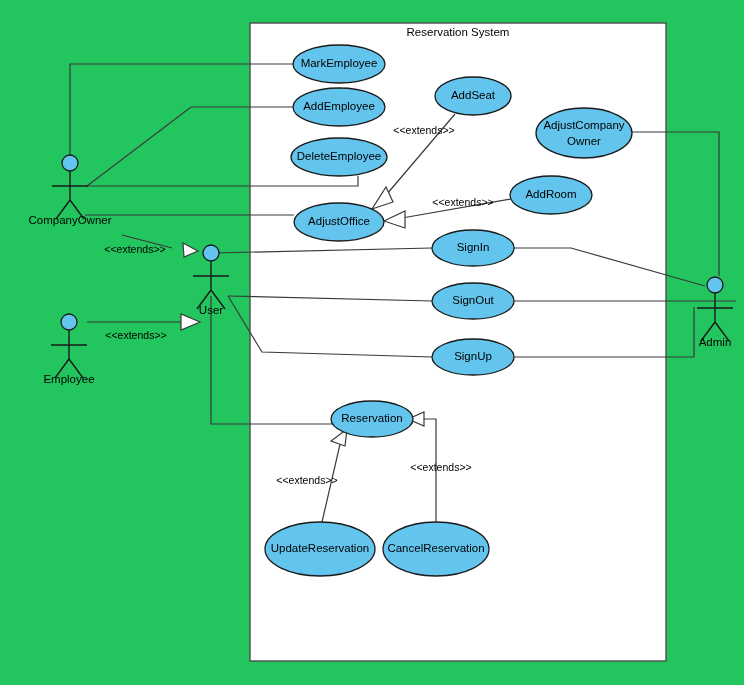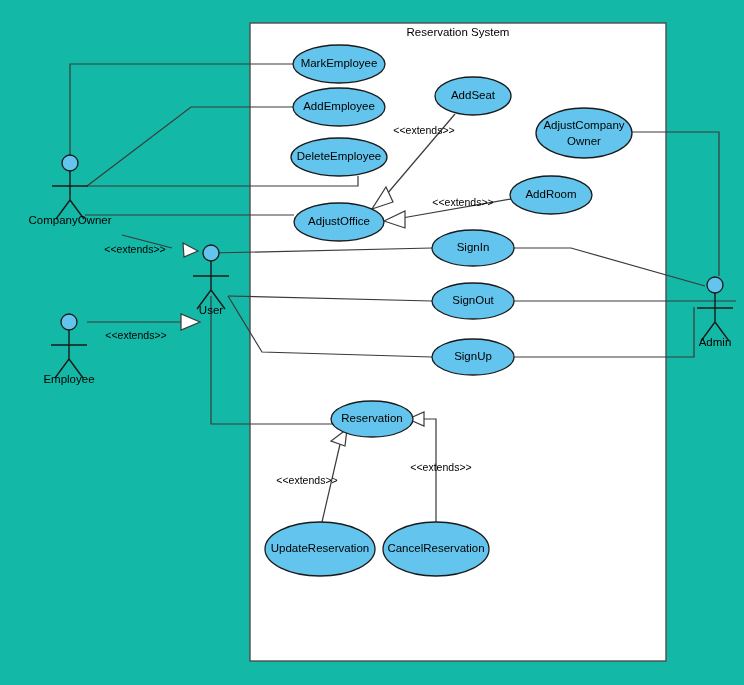--- a/index.html
+++ b/index.html
@@ -4,21 +4,21 @@
 <style>
   html, body {
     margin: 0;
     padding: 0;
     background: #ffffff;
   }
   #diagram-root {
     position: relative;
     width: 744px;
     height: 685px;
-    background: #14b8a6;
+    background: #22c55e;
     font-family: "Liberation Sans", sans-serif;
   }
   svg#uml {
     display: block;
     width: 744px;
     height: 685px;
   }
   .boundary-rect {
     fill: #ffffff;
     stroke: #4d4d4d;

